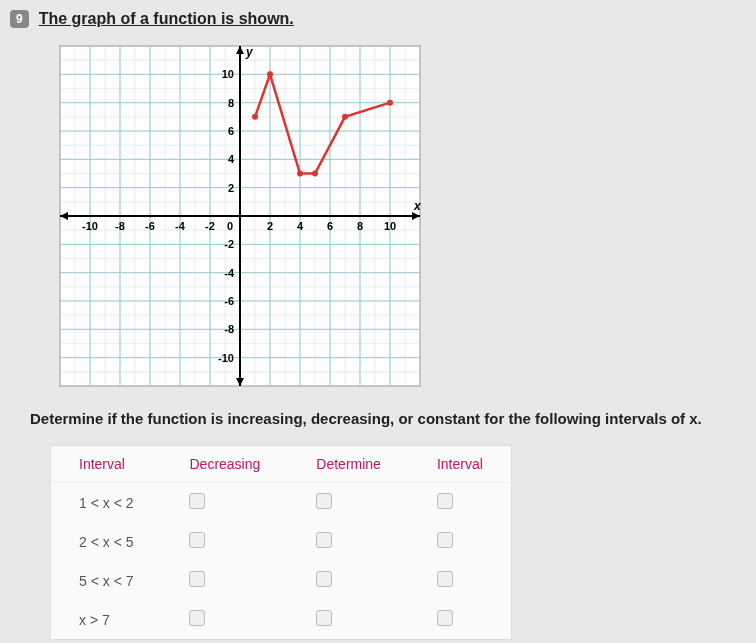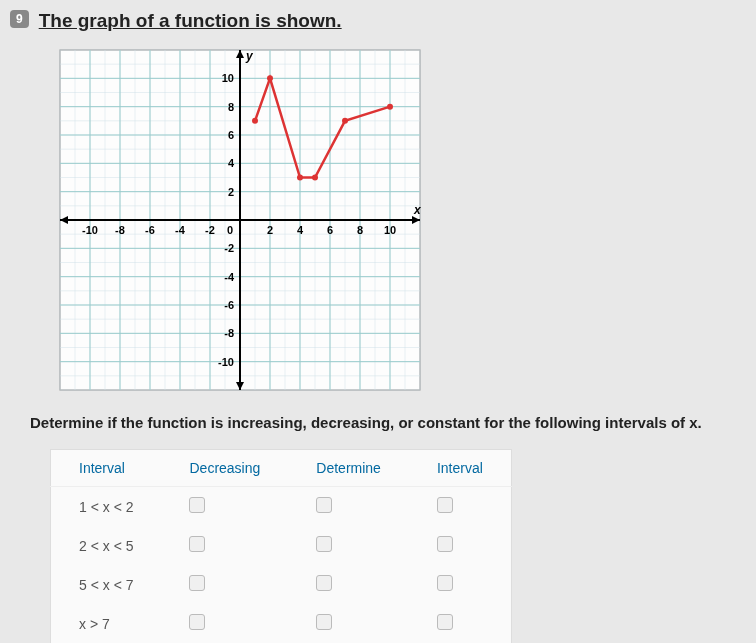--- a/index.html
+++ b/index.html
@@ -19,21 +19,21 @@
     .qnum {
       background: #888;
       color: #fff;
       border-radius: 4px;
       padding: 2px 6px;
       font-size: 12px;
       font-weight: bold;
     }
     .title {
       font-weight: bold;
-      font-size: 19px;
+      font-size: 16px;
       text-decoration: underline;
       text-align: right;
     }
     .graph-container {
       margin-left: 40px;
       margin-bottom: 10px;
     }
     .instruction {
       font-weight: bold;
       font-size: 15px;
@@ -42,21 +42,21 @@
     .answer-table {
       margin-left: 40px;
       border-collapse: collapse;
       background: #fafafa;
       border: 1px solid #ddd;
     }
     .answer-table th, .answer-table td {
       padding: 10px 28px;
       font-size: 14px;
       text-align: left;
-      color: #0369a1;
+      color: #be185d;
       font-weight: normal;
     }
     .answer-table th {
       border-bottom: 1px solid #eee;
     }
     .answer-table td.row-label {
       color: #555;
     }
     .radio-cell {
       width: 16px;

